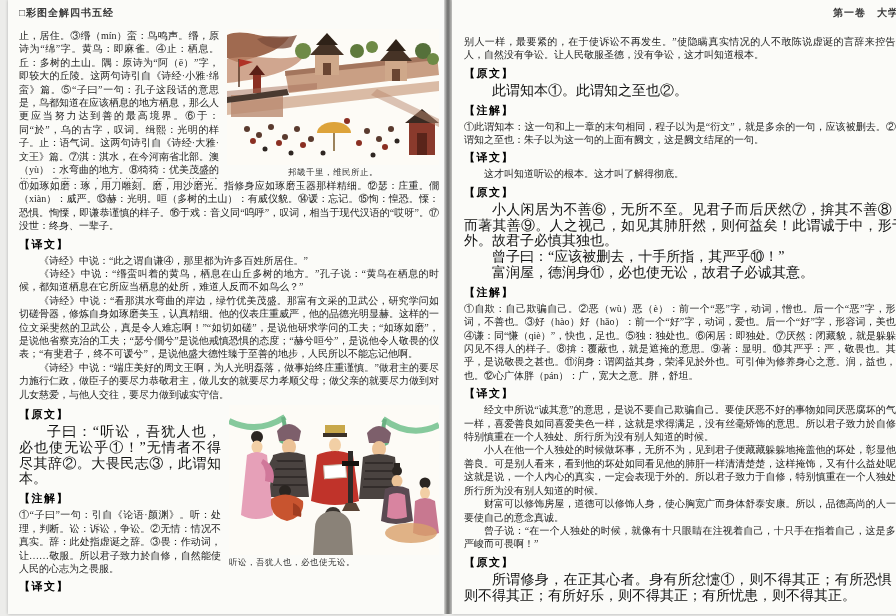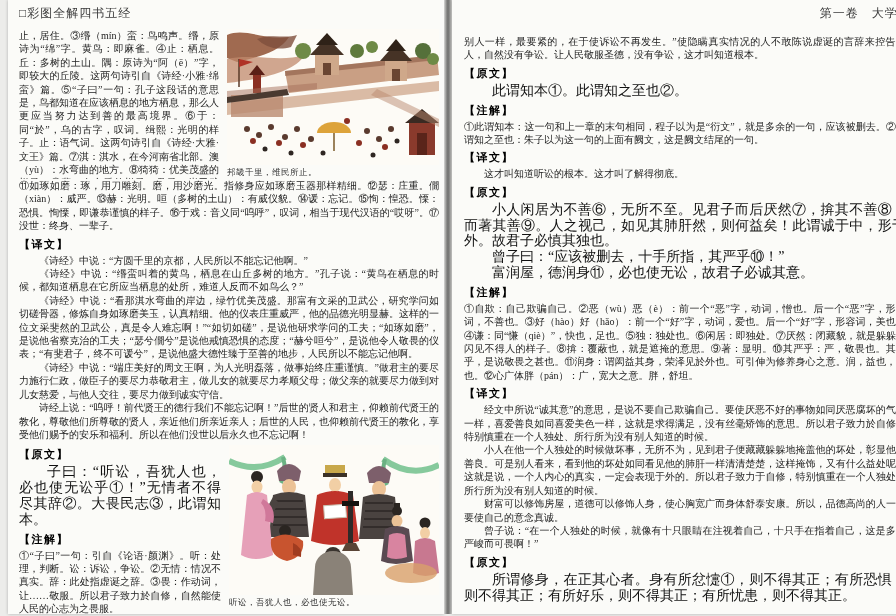--- a/index.html
+++ b/index.html
@@ -14,36 +14,36 @@
     position:absolute;top:0;height:614px;background:#fbfbf8;
     box-shadow:0 0 3px rgba(0,0,0,.25);
     overflow:hidden;box-sizing:border-box;
   }
   .page.left{left:8px;width:436px;padding:5px 5px 0 11px;}
   .page.right{left:452px;width:462px;padding:5px 8px 0 12px;}
   .gutter{
     position:absolute;left:444px;top:0;width:8px;height:614px;
     background:linear-gradient(90deg,#d8d8d6,#8f8f8d 30%,#6e6e6c 50%,#8f8f8d 70%,#d8d8d6);
   }
-  .running-head{font-size:12px;color:#3a3a3a;letter-spacing:1px;height:16px;line-height:16px;}
+  .running-head{font-size:10px;color:#3a3a3a;letter-spacing:1px;height:16px;line-height:16px;font-weight:bold;}
   .running-head.right{text-align:right;}
   .h{
     font-weight:bold;font-size:11px;letter-spacing:1.5px;color:#000;
     margin:4px 0 2px;
   }
   .body-text,.notes-text{
     font-size:10px;line-height:13.4px;text-align:justify;color:#222;
   }
   .body-text p{margin:0;text-indent:2em;}
   .body-text p.noindent,.notes-text p{margin:0;text-indent:0;}
   .orig-text{font-size:14px;line-height:15.8px;color:#111;text-align:justify;}
   .orig-text p{margin:0;text-indent:2em;}
   .toprow{display:flex;margin-top:8px;}
   .toprow .col-text{width:212px;padding-right:8px;box-sizing:border-box;height:150px;overflow:hidden;}
-  .toprow .col-art{width:212px;}
+  .toprow .col-art{width:212px;text-align:center;}
   .botrow{display:flex;margin-top:2px;}
   .botrow .col-text{width:212px;padding-right:8px;box-sizing:border-box;}
   .botrow .col-art{width:212px;padding-top:2px;}
   .caption{font-size:8.5px;color:#333;margin-top:2px;letter-spacing:.5px;}
   .artbox{display:block;}
   svg{display:block;}
 </style>
 </head>
 <body>
 
@@ -135,25 +135,24 @@
         <div class="caption">邦畿千里，维民所止。</div>
       </div>
     </div>
 
     <div class="notes-text">
       <p>⑪如琢如磨：琢，用刀雕刻。磨，用沙磨光。指修身应如琢磨玉器那样精细。⑫瑟：庄重。僩（xiàn）：威严。⑬赫：光明。咺（多树的土山）：有威仪貌。⑭谖：忘记。⑮恂：惶恐。慄：恐惧。恂慄，即谦恭谨慎的样子。⑯于戏：音义同“呜呼”，叹词，相当于现代汉语的“哎呀”。⑰没世：终身、一辈子。</p>
     </div>
 
     <div class="h">【译文】</div>
     <div class="body-text">
-      <p>《诗经》中说：“方圆千里的京都，人民所以不能忘记他啊。”</p>
+      <p>《诗经》中说：“此之谓自谦④，那里都为许多百姓所居住。”</p>
       <p>《诗经》中说：“缗蛮叫着的黄鸟，栖息在山丘多树的地方。”孔子说：“黄鸟在栖息的时候，都知道栖息在它所应当栖息的处所，难道人反而不如鸟么？”</p>
       <p>《诗经》中说：“看那淇水弯曲的岸边，绿竹优美茂盛。那富有文采的卫武公，研究学问如切磋骨器，修炼自身如琢磨美玉，认真精细。他的仪表庄重威严，他的品德光明显赫。这样的一位文采斐然的卫武公，真是令人难忘啊！”“如切如磋”，是说他研求学问的工夫；“如琢如磨”，是说他省察克治的工夫；“瑟兮僩兮”是说他戒慎恐惧的态度；“赫兮咺兮”，是说他令人敬畏的仪表；“有斐君子，终不可谖兮”，是说他盛大德性臻于至善的地步，人民所以不能忘记他啊。</p>
       <p>《诗经》中说：“端庄美好的周文王啊，为人光明磊落，做事始终庄重谨慎。”做君主的要尽力施行仁政，做臣子的要尽力恭敬君主，做儿女的就要尽力孝顺父母；做父亲的就要尽力做到对儿女慈爱，与他人交往，要尽力做到诚实守信。</p>
-      <p>诗经上说：“呜呼！前代贤王的德行我们不能忘记啊！”后世的贤人和君主，仰赖前代贤王的教化，尊敬他们所尊敬的贤人，亲近他们所亲近亲人；后世的人民，也仰赖前代贤王的教化，享受他们赐予的安乐和福利。所以在他们没世以后永久也不忘记啊！</p>
     </div>
 
     <div class="botrow">
       <div class="col-text">
         <div class="h">【原文】</div>
         <div class="orig-text">
           <p>子曰：“听讼，吾犹人也，必也使无讼乎①！”无情者不得尽其辞②。大畏民志③，此谓知本。</p>
         </div>
         <div class="h">【注解】</div>
         <div class="notes-text">

